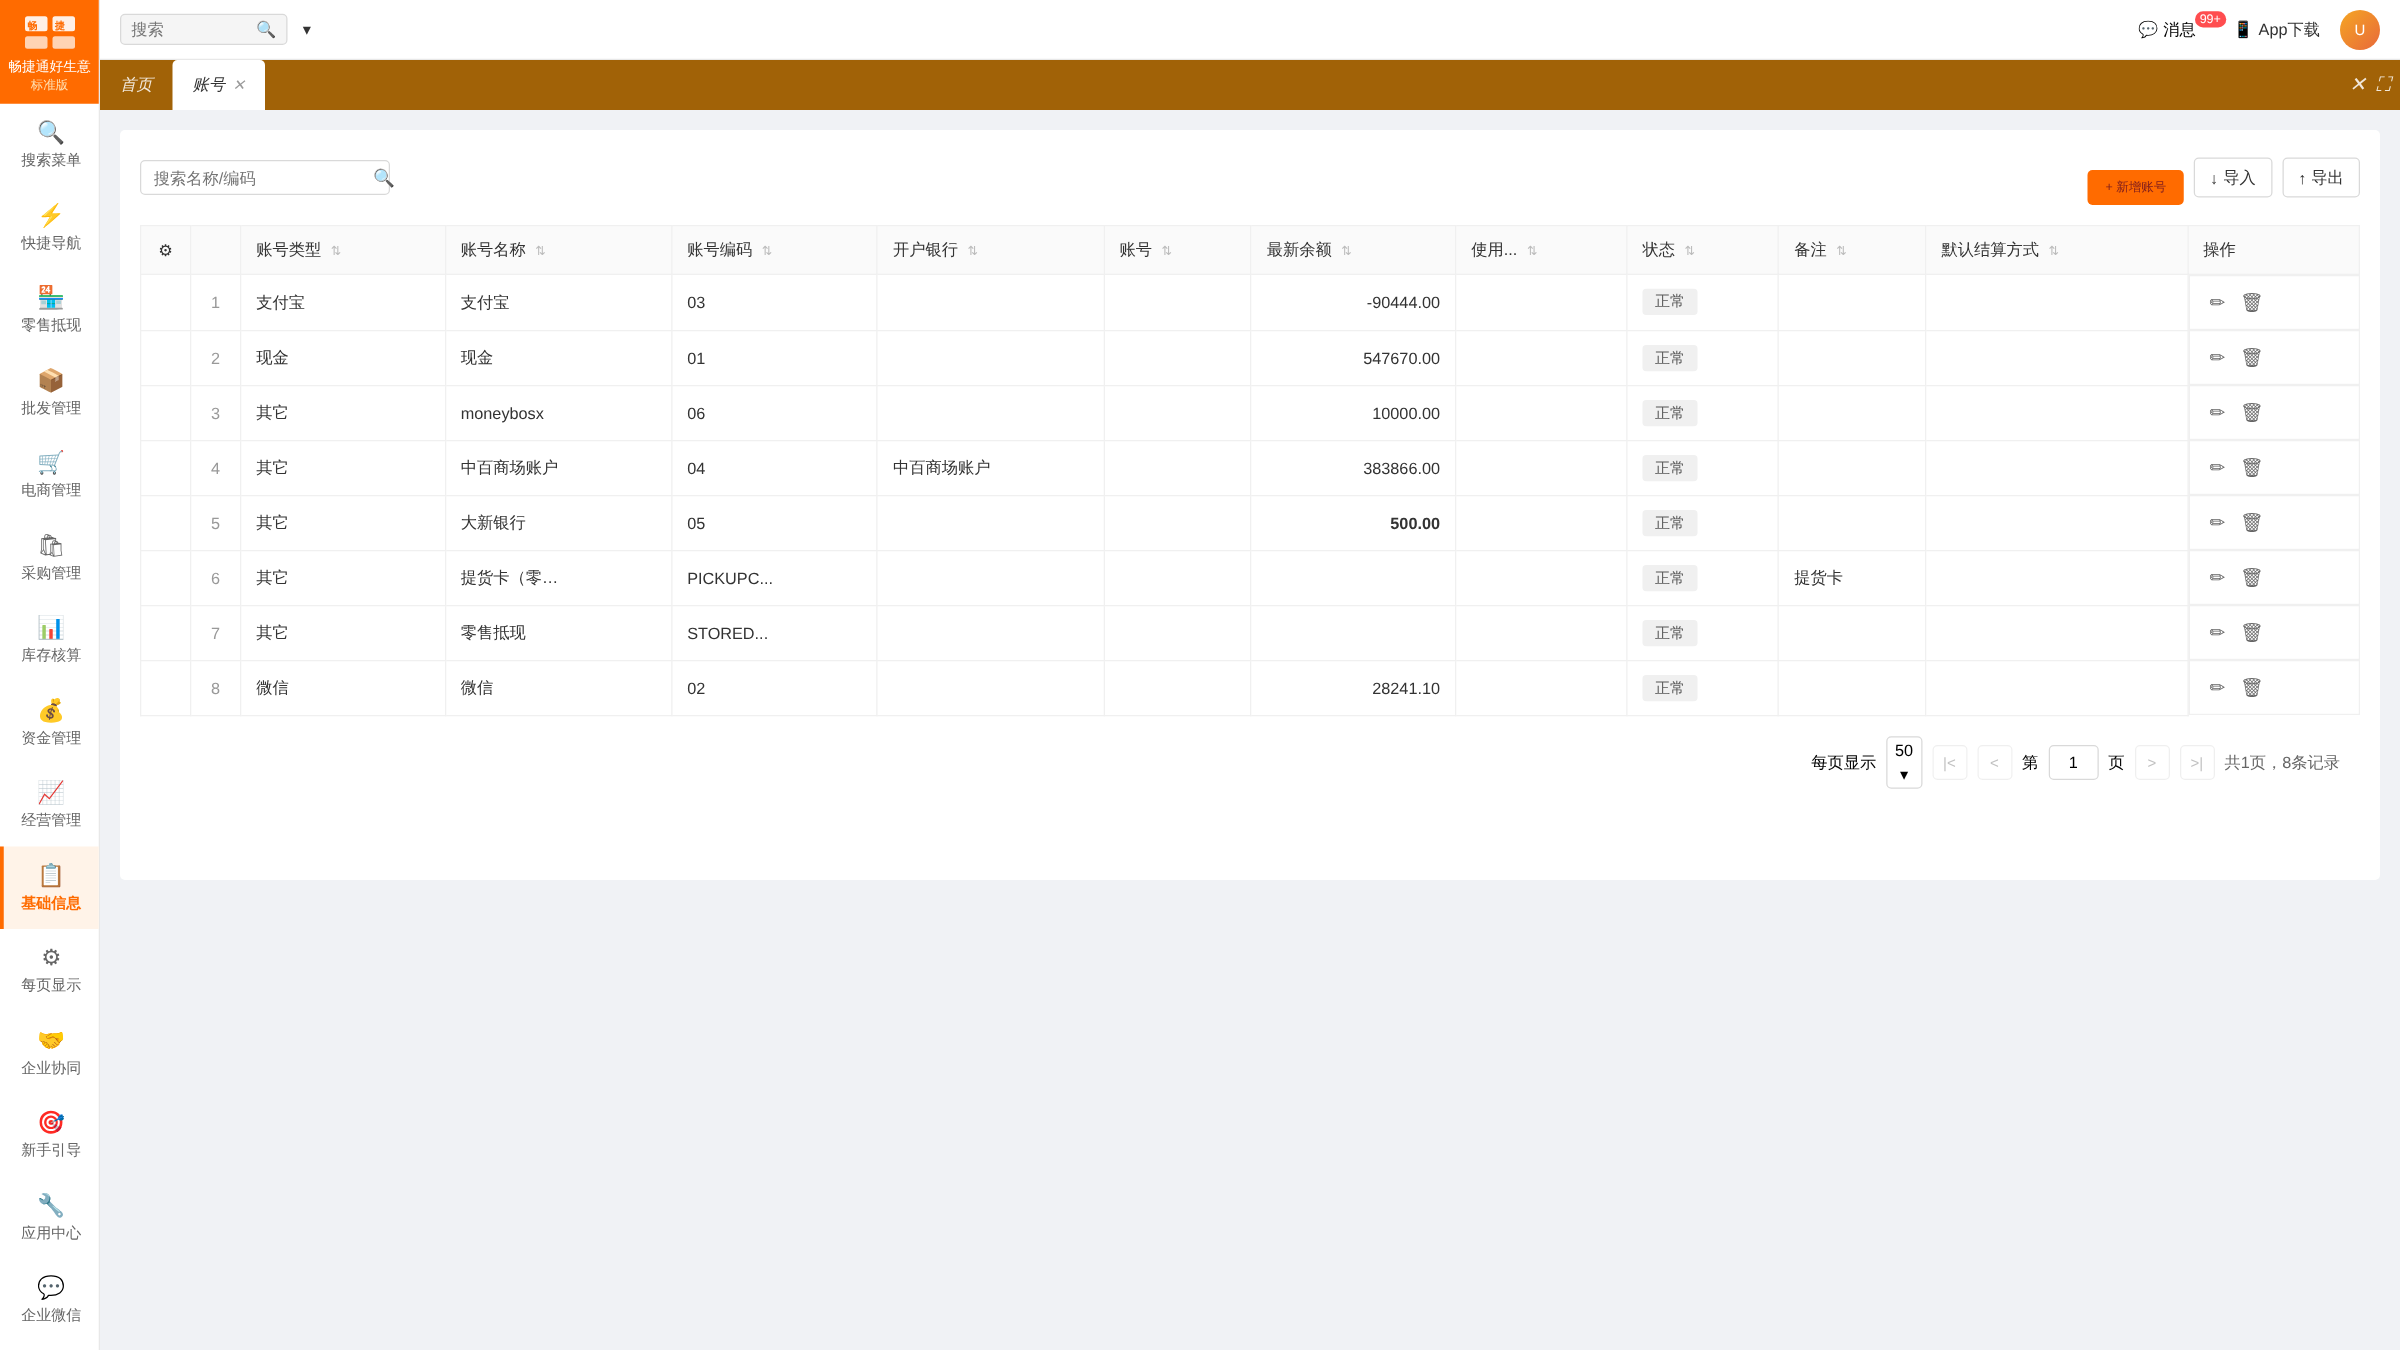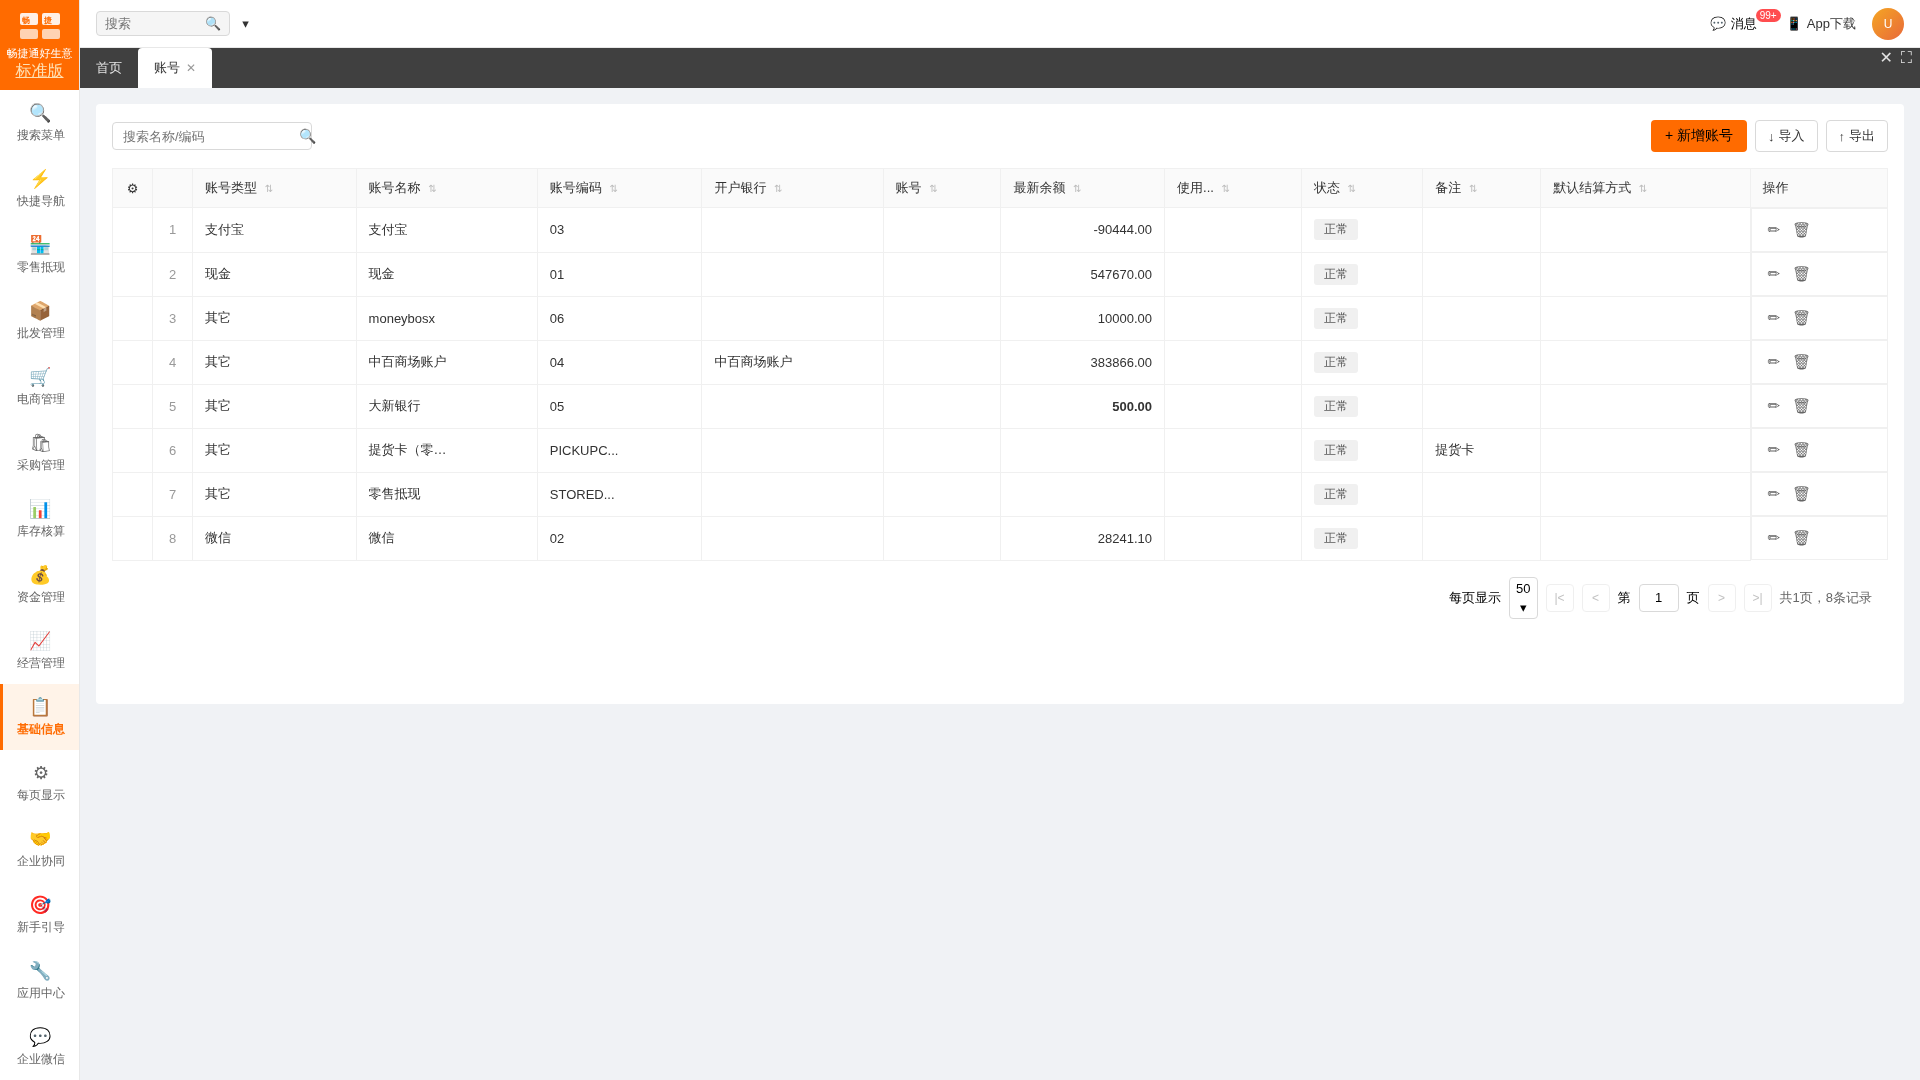--- a/index.html
+++ b/index.html
@@ -33,22 +33,21 @@
       align-items: center;
       justify-content: center;
     }
     .logo-text {
       color: #fff;
       font-size: 11px;
       margin-top: 2px;
     }
     .sidebar-version {
       color: #ffe0b2;
-      font-size: 16px;
-      text-decoration: underline;
+      font-size: 10px;
     }
     .sidebar-menu {
       flex: 1;
       width: 100%;
       overflow-y: auto;
       display: flex;
       flex-direction: column;
     }
     .sidebar-item {
       display: flex;
@@ -148,26 +147,27 @@
     .avatar {
       width: 32px;
       height: 32px;
       border-radius: 50%;
       background: #ccc;
       overflow: hidden;
     }
 
     
     .tab-bar {
-      background: #404040;
-      display: flex;
-      align-items: flex-start;
+      background: #a16207;
+      display: flex;
+      align-items: center;
       height: 40px;
       padding: 0 0;
       flex-shrink: 0;
+      font-style: italic;
     }
     .tab {
       display: flex;
       align-items: center;
       padding: 0 16px;
       height: 100%;
       cursor: pointer;
       font-size: 13px;
       color: rgba(255,255,255,0.85);
       gap: 6px;
@@ -243,29 +243,30 @@
       cursor: pointer;
       font-size: 14px;
     }
     .toolbar-right {
       display: flex;
       align-items: center;
       gap: 8px;
     }
     .btn-primary {
       background: #ff6b00;
-      color: #000000;
+      color: #7f1d1d;
       border: none;
       border-radius: 4px;
       padding: 7px 14px;
       cursor: pointer;
-      font-size: 14px;
+      font-size: 10px;
       display: flex;
       align-items: center;
       gap: 4px;
+      margin-top: 16px;
     }
     .btn-default {
       background: #fff;
       color: #333;
       border: 1px solid #d9d9d9;
       border-radius: 4px;
       padding: 6px 12px;
       cursor: pointer;
       font-size: 13px;
       display: flex;

